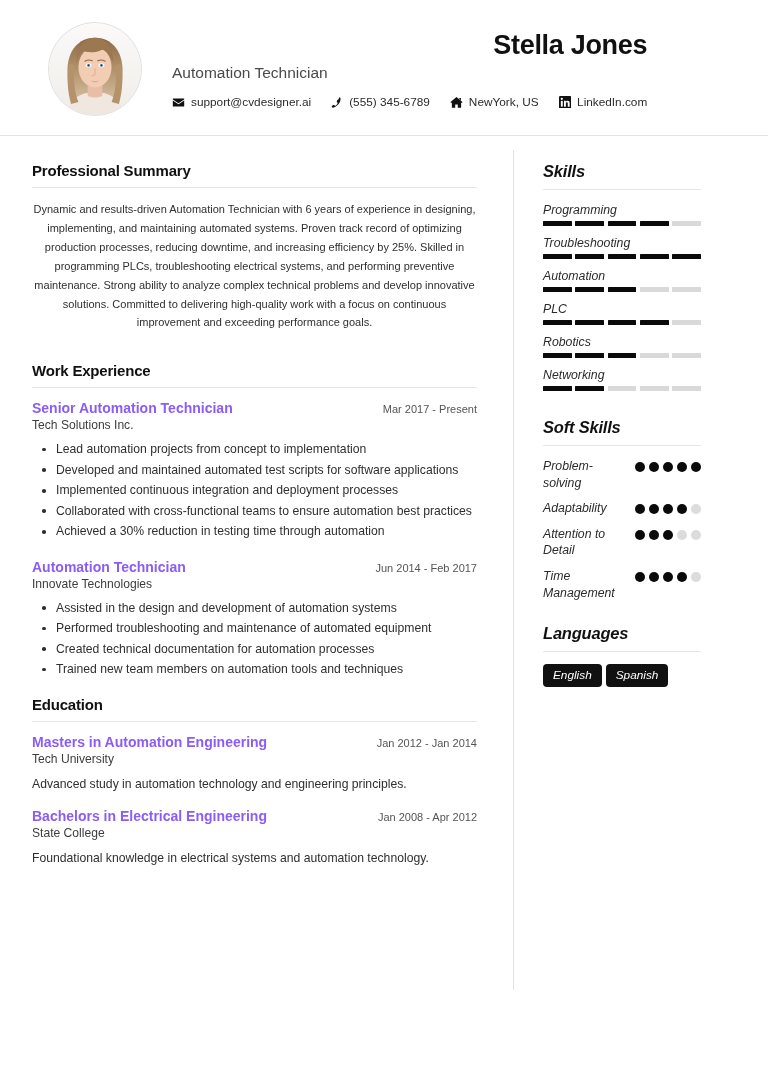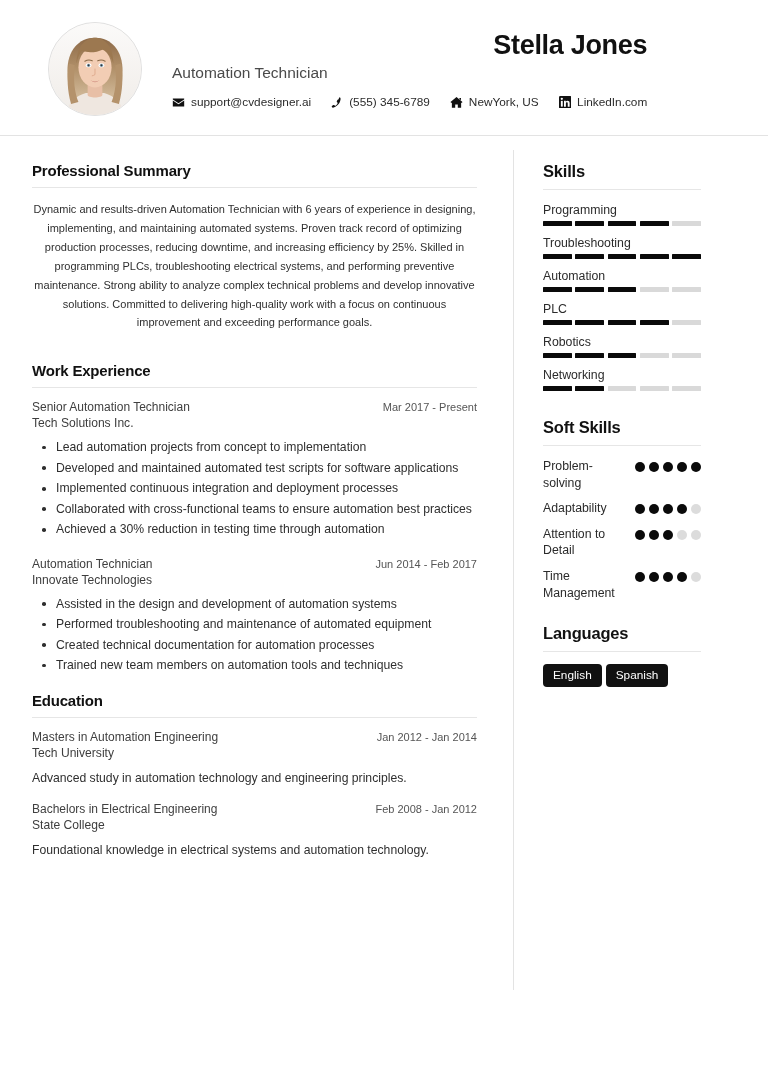--- a/index.html
+++ b/index.html
@@ -77,20 +77,21 @@
     position: absolute;
     left: 513px;
     top: 14px;
     width: 1px;
     height: 840px;
     background: #e3e3e3;
   }
   .col-right {
     width: 218px;
     padding: 26px 30px 0 30px;
+    font-style: italic;
   }
 
   
   .section { margin-bottom: 2px; }
   .section-title {
     font-size: 15px;
     font-weight: bold;
     color: #111111;
     letter-spacing: -0.2px;
     padding-bottom: 8px;
@@ -113,23 +114,23 @@
 
   
   .entry { margin-bottom: 17px; }
   .entry-head {
     display: flex;
     align-items: baseline;
     justify-content: space-between;
     gap: 12px;
   }
   .entry-title {
-    font-size: 12px;
-    font-weight: normal;
-    color: #404040;
+    font-size: 14px;
+    font-weight: bold;
+    color: #8b5cf6;
   }
   .entry-date {
     font-size: 11px;
     color: #555555;
     white-space: nowrap;
     flex: 0 0 auto;
   }
   .entry-org {
     font-size: 12.1px;
     color: #3d3d3d;
@@ -376,21 +377,21 @@
               <div class="entry-head">
                 <div class="entry-title">Masters in Automation Engineering</div>
                 <div class="entry-date">Jan 2012 - Jan 2014</div>
               </div>
               <div class="entry-org">Tech University</div>
               <div class="entry-desc">Advanced study in automation technology and engineering principles.</div>
             </div>
             <div class="entry">
               <div class="entry-head">
                 <div class="entry-title">Bachelors in Electrical Engineering</div>
-                <div class="entry-date">Feb 2008 - Jan 2012</div>
+                <div class="entry-date">Jan 2008 - Apr 2012</div>
               </div>
               <div class="entry-org">State College</div>
               <div class="entry-desc">Foundational knowledge in electrical systems and automation technology.</div>
             </div>
           </div>
       </div>
 
     </div>
 
     <div class="col-right">

